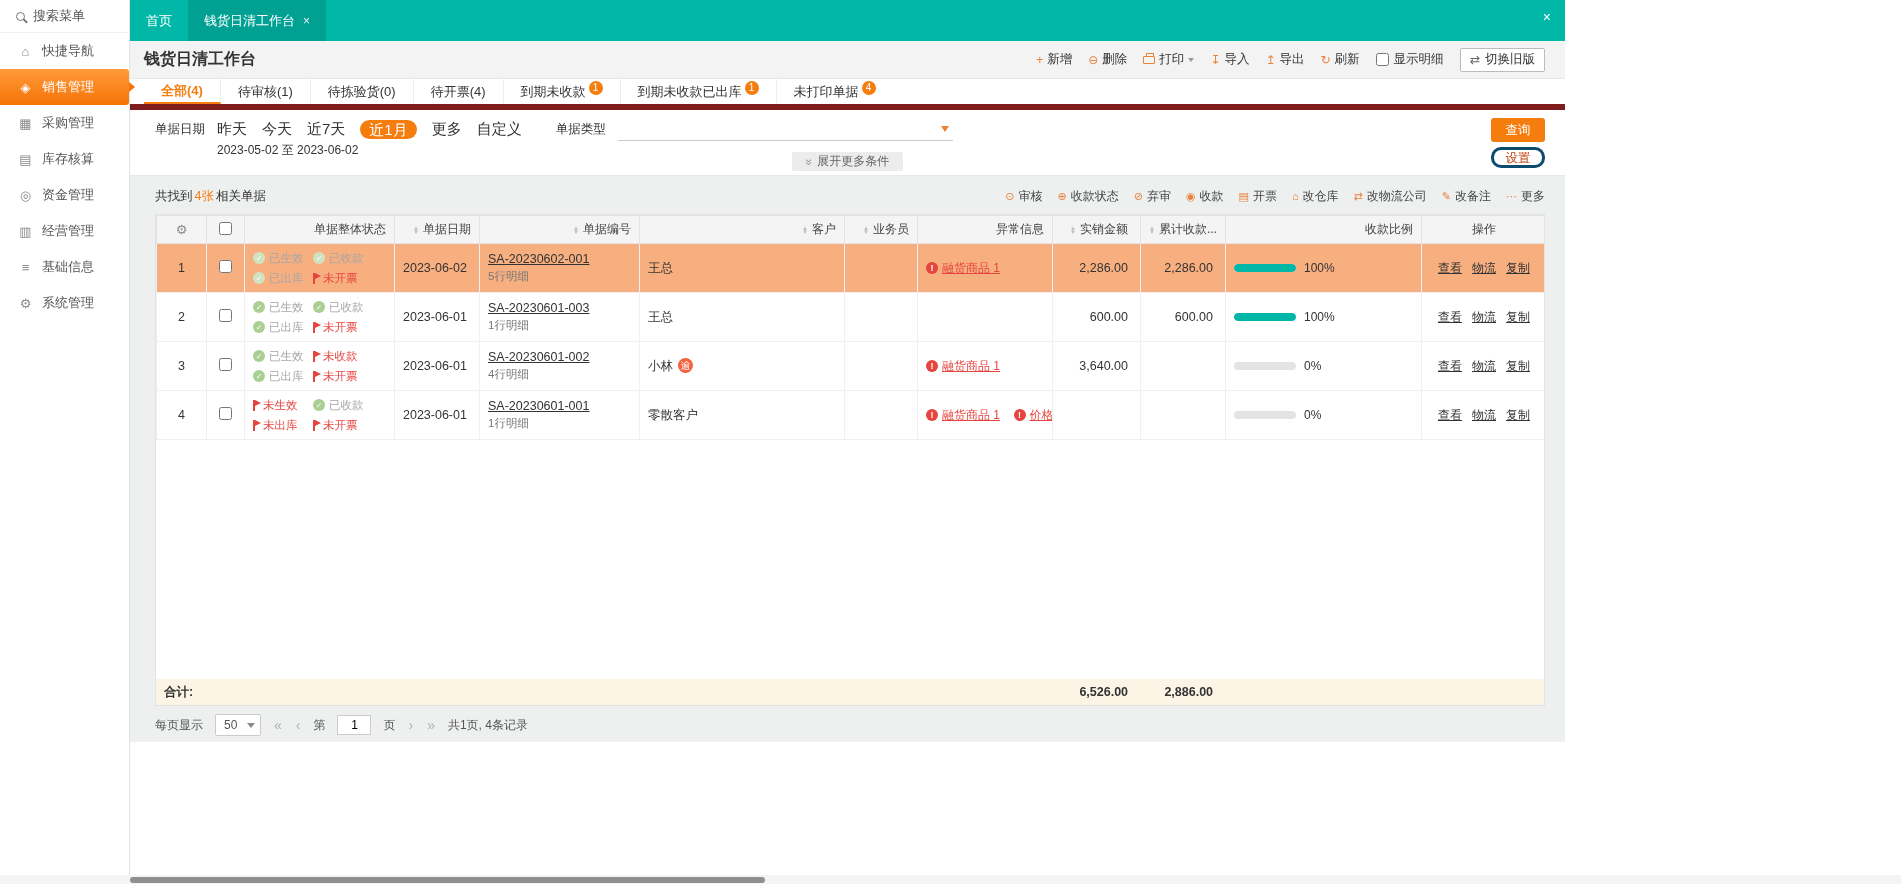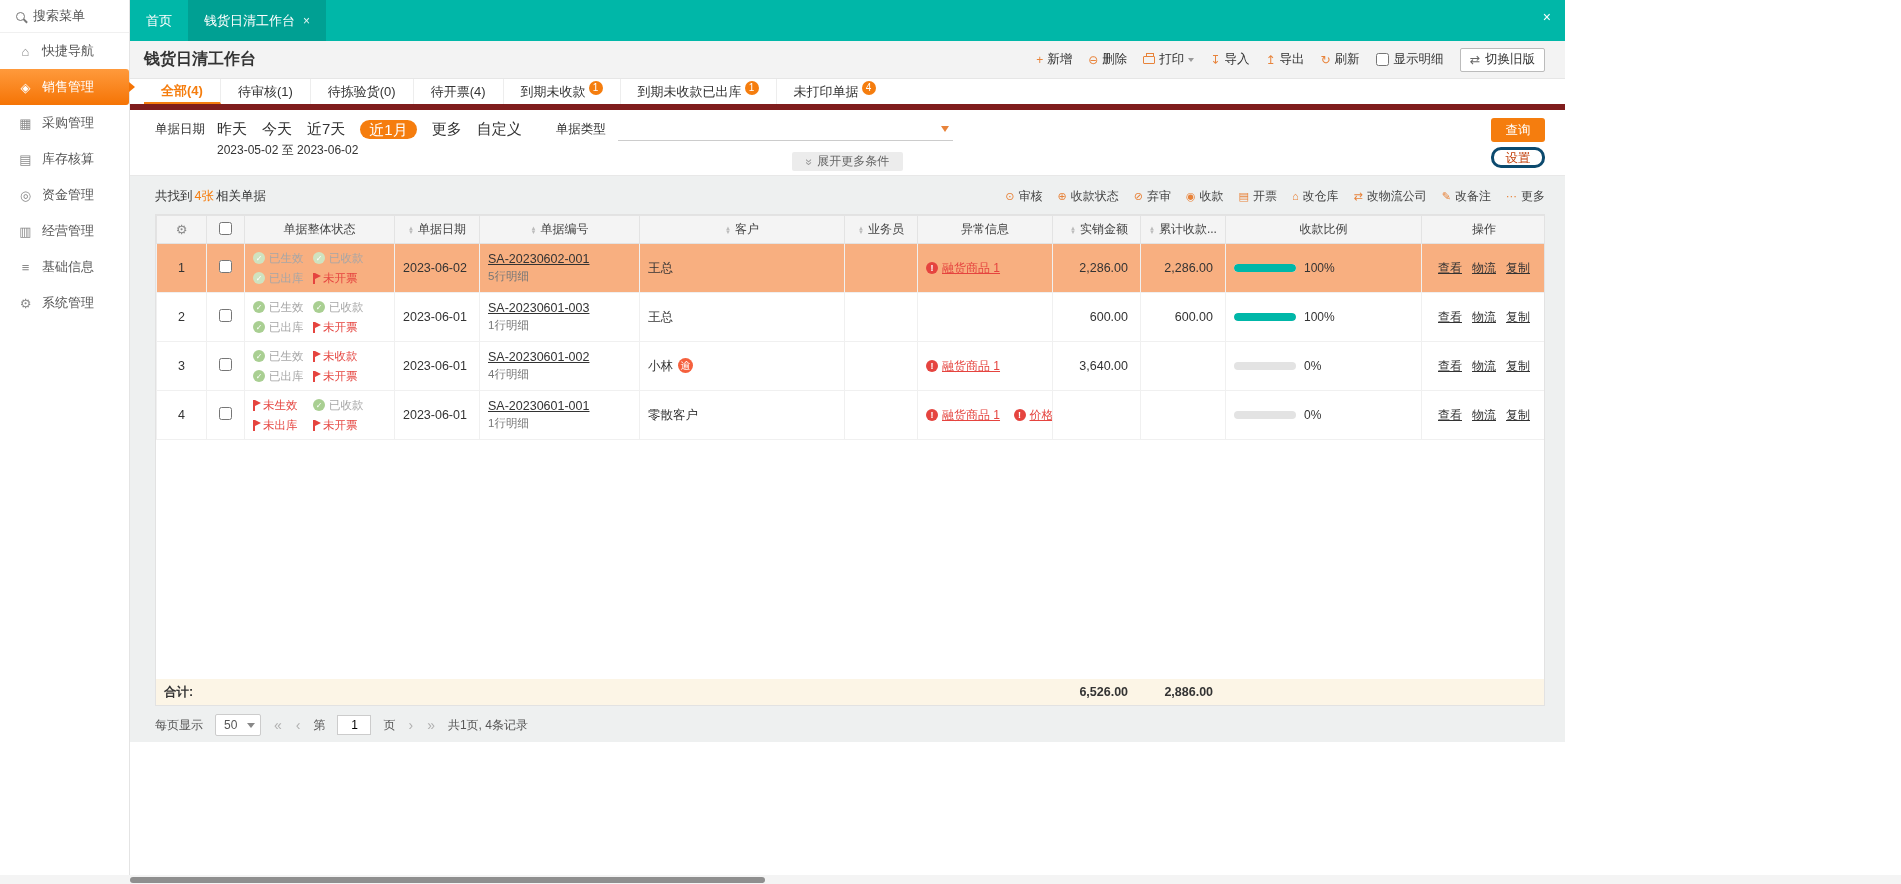--- a/index.html
+++ b/index.html
@@ -73,21 +73,21 @@
   .result-bar{display:flex;align-items:center;height:30px;margin:5px 0 3px}
   .found{font-size:12.5px;color:#333}
   .found .cnt{color:#f57d0e;padding:0 2px}
   .rb-buttons{margin-left:auto;display:flex;align-items:center;gap:15px}
   .rbtn{display:flex;align-items:center;gap:4px;background:none;border:none;font-size:12px;color:#444;cursor:pointer}
   .rbtn .gi{color:#e8833a;font-size:11px}
 
   
   .card{flex:1;background:#fff;border:1px solid #e2e2e2;display:flex;flex-direction:column;overflow:hidden}
   table.grid{border-collapse:collapse;table-layout:fixed;width:100%}
-  .grid th{height:28px;background:#f4f4f4;border:1px solid #e3e3e3;font-size:12px;color:#444;font-weight:normal;padding:0 8px;text-align:center;white-space:nowrap;overflow:hidden}
+  .grid th{height:28px;background:#f4f4f4;border:1px solid #e3e3e3;font-size:12px;color:#444;font-weight:normal;padding:0 8px;text-align:right;white-space:nowrap;overflow:hidden}
   .grid td{border:1px solid #f0f0f0;border-top:none;font-size:12.5px;color:#333;padding:0 8px;height:49px;overflow:hidden;white-space:nowrap}
   th.cen,td.cen{text-align:center}
   th.rt,td.rt{text-align:right;padding-right:12px}
   .sort{display:inline-flex;flex-direction:column;vertical-align:middle;margin-right:4px;line-height:4px}
   .sort::before{content:'▲';font-size:6px;color:#bcbcbc}
   .sort::after{content:'▼';font-size:6px;color:#bcbcbc}
   .gear{color:#8a8a8a;font-size:13px}
   .grid input[type=checkbox]{width:13px;height:13px}
   tr.hl td{background:#f8af80}
   .stwrap{display:grid;grid-template-columns:60px 60px;row-gap:5px}

